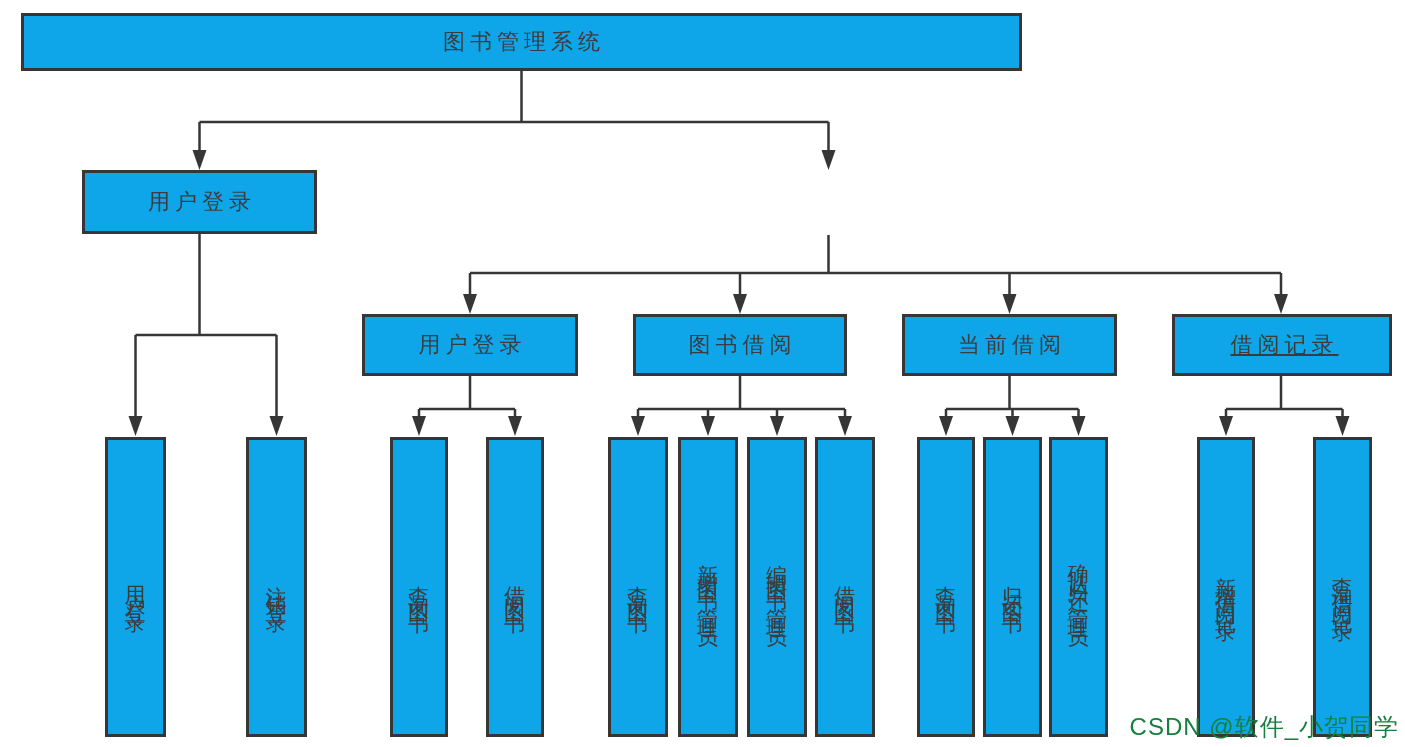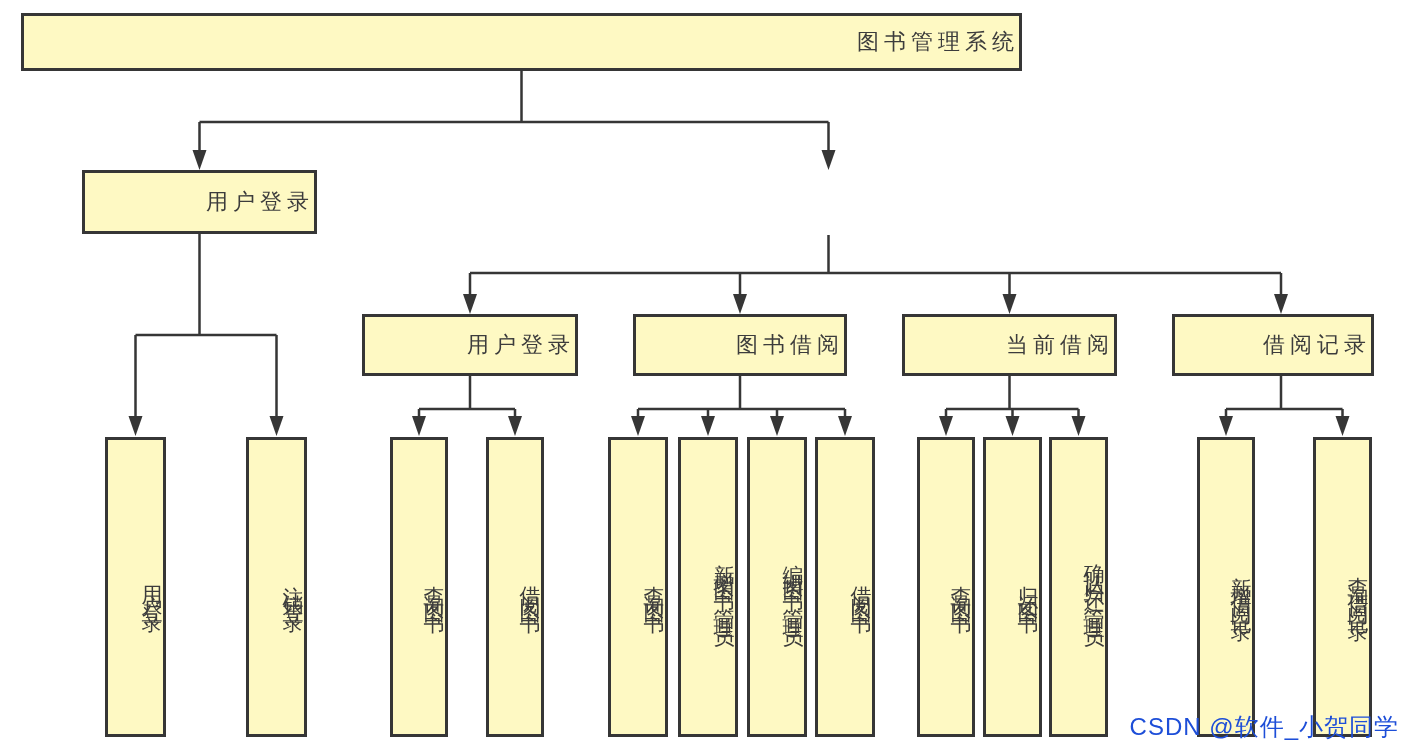--- a/index.html
+++ b/index.html
@@ -19,26 +19,26 @@
     position: absolute;
     left: 0;
     top: 0;
     width: 1405px;
     height: 747px;
     z-index: 1;
   }
   .node {
     position: absolute;
     box-sizing: border-box;
-    background: #fef9c3;
+    background: #0ea5e9;
     border: 3px solid #363636;
     color: #3c3c3c;
     display: flex;
     align-items: center;
-    justify-content: flex-end;
+    justify-content: center;
     z-index: 2;
   }
   .hnode {
     font-size: 22px;
     letter-spacing: 5px;
     text-indent: 5px;
     white-space: nowrap;
   }
   .vnode .vtext {
     writing-mode: vertical-rl;
@@ -46,21 +46,21 @@
     font-size: 21px;
     letter-spacing: 9px;
     line-height: 1;
     white-space: nowrap;
   }
   .watermark {
     position: absolute;
     right: 6px;
     bottom: 4px;
     font-size: 24px;
-    color: #1d4ed8;
+    color: #15803d;
     letter-spacing: 1px;
     z-index: 5;
     white-space: nowrap;
   }
 </style>
 </head>
 <body>
 
 <div class="stage">
 
@@ -121,21 +121,21 @@
 
   <div class="node hnode" style="left:362px; top:314px; width:216px; height:62px;">
     <span>用户登录</span>
   </div>
   <div class="node hnode" style="left:902px; top:314px; width:215px; height:62px;">
     <span>当前借阅</span>
   </div>
   <div class="node hnode" style="left:633px; top:314px; width:214px; height:62px;">
     <span>图书借阅</span>
   </div>
-  <div class="node hnode" style="left:1172px; top:314px; width:202px; height:62px;">
+  <div class="node hnode" style="left:1172px; top:314px; width:220px; height:62px;text-decoration:underline;">
     <span>借阅记录</span>
   </div>
 
   <div class="node vnode" style="left:105px; top:437px; width:61px; height:300px;">
     <span class="vtext">用户登录</span>
   </div>
   <div class="node vnode" style="left:246px; top:437px; width:61px; height:300px;">
     <span class="vtext">注销登录</span>
   </div>
 

